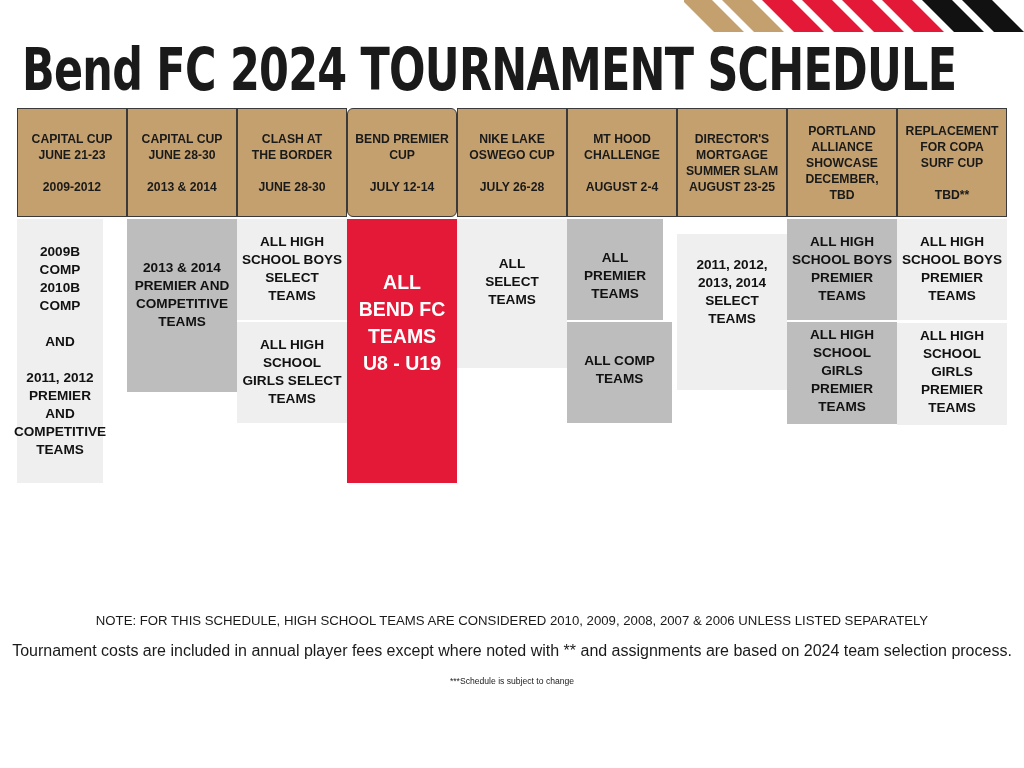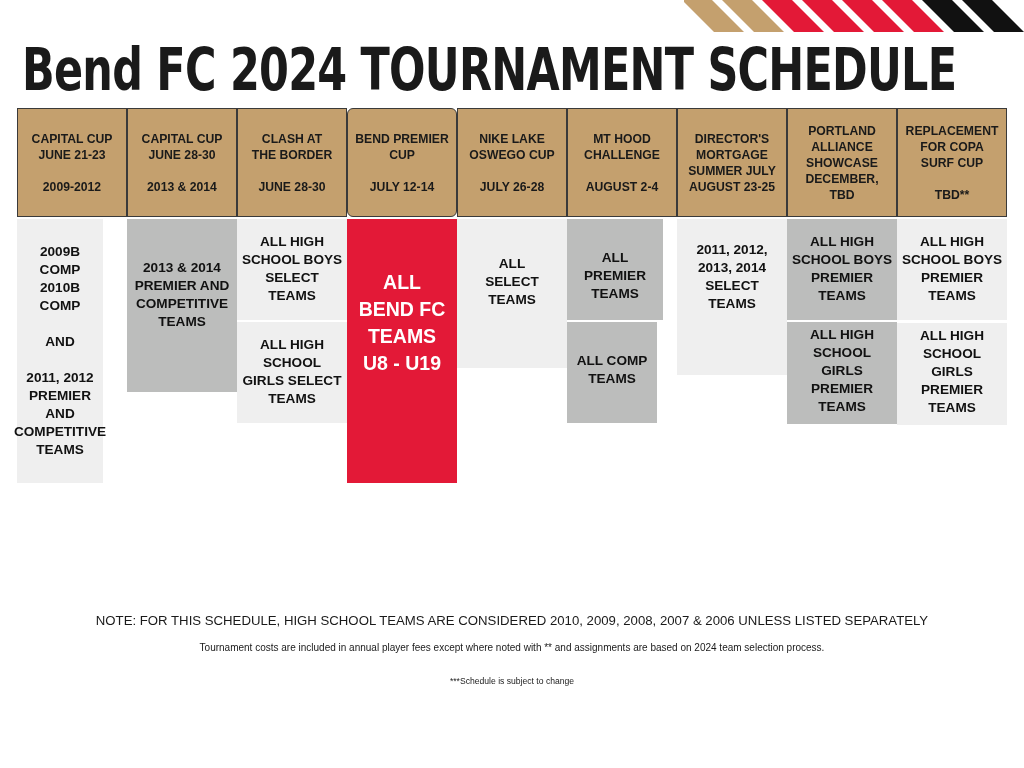--- a/index.html
+++ b/index.html
@@ -39,21 +39,21 @@
   }
   .light { background: #efefef; }
   .gray { background: #bcbdbc; }
   .red { background: #e31937; color: #ffffff; font-size: 19.5px; line-height: 27px; }
   .cell .blank { height: 18px; }
   .note {
     position: absolute; left: 0; width: 1024px; text-align: center; font-weight: normal; color: #1a1a1a;
     white-space: nowrap;
   }
   .note1 { top: 613px; font-size: 13.2px; }
-  .note2 { top: 642px; font-size: 10px; }
+  .note2 { top: 642px; font-size: 16px; }
   .note3 { top: 676px; font-size: 8.6px; }
 </style>
 </head>
 <body>
 
 <div class="stripes" id="stripes">
     <div class="stripe" style="left: -2px; background: rgb(196, 160, 110);"></div>
     <div class="stripe" style="left: 38px; background: rgb(196, 160, 110);"></div>
     <div class="stripe" style="left: 78px; background: rgb(227, 25, 55);"></div>
     <div class="stripe" style="left: 118px; background: rgb(227, 25, 55);"></div>
@@ -139,31 +139,31 @@
     <div class="hdr" style="left: 567px;">
       <div>MT HOOD</div>
       <div>CHALLENGE</div>
       <div class="gap"></div>
       <div>AUGUST 2-4</div>
     </div>
     <div class="cell gray" style="left: 567px; width: 96px; top: 219px; height: 101px; padding-top: 30px;">
       <div>ALL PREMIER</div>
       <div>TEAMS</div>
     </div>
-    <div class="cell gray" style="left: 567px; width: 90px; top: 322px; height: 101px; padding-top: 30px;">
+    <div class="cell gray" style="left: 567px; width: 105px; top: 322px; height: 101px; padding-top: 30px;">
       <div>ALL COMP</div>
       <div>TEAMS</div>
     </div>
     <div class="hdr" style="left: 677px;">
       <div>DIRECTOR'S</div>
       <div>MORTGAGE</div>
-      <div>SUMMER JULY</div>
+      <div>SUMMER SLAM</div>
       <div>AUGUST 23-25</div>
     </div>
-    <div class="cell light" style="left: 677px; width: 110px; top: 219px; height: 156px; padding-top: 22px;">
+    <div class="cell light" style="left: 677px; width: 110px; top: 234px; height: 156px; padding-top: 22px;">
       <div>2011, 2012,</div>
       <div>2013, 2014</div>
       <div>SELECT</div>
       <div>TEAMS</div>
     </div>
     <div class="hdr" style="left: 787px;">
       <div>PORTLAND</div>
       <div>ALLIANCE</div>
       <div>SHOWCASE</div>
       <div>DECEMBER,</div>

